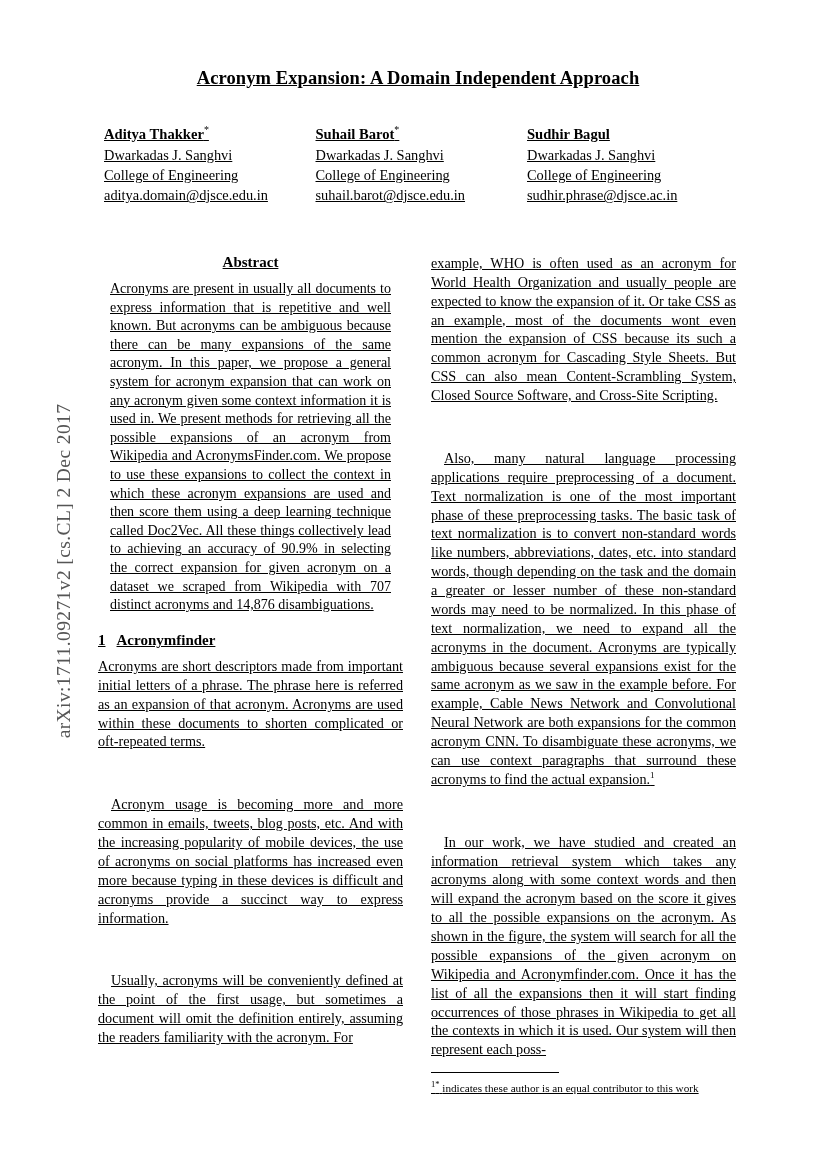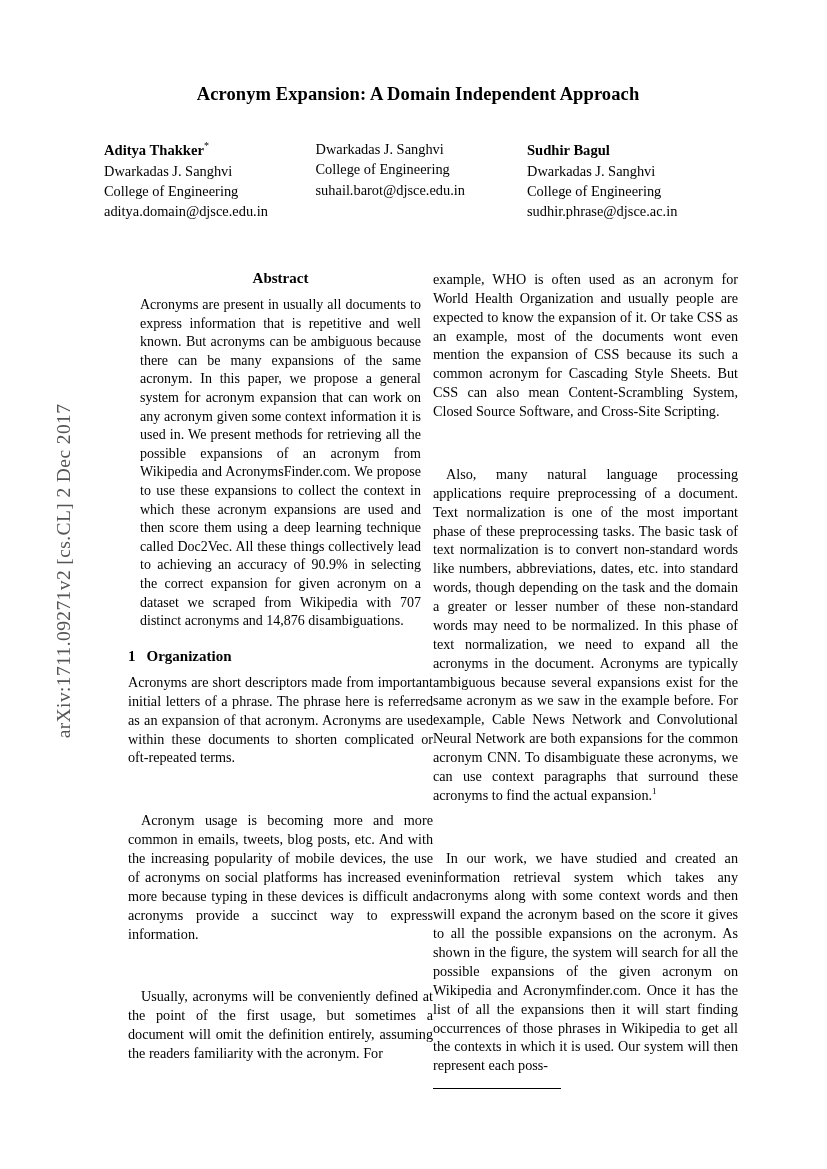--- a/index.html
+++ b/index.html
@@ -33,22 +33,23 @@
     font-size: 19.5px;
     letter-spacing: 0.4px;
     color: #555555;
     white-space: nowrap;
     text-align: center;
   }
 
   .content {
     position: absolute;
     left: 98px;
-    top: 84px;
+    top: 68px;
     width: 640px;
+    text-decoration: underline;
   }
 
   .title {
     text-align: center;
     font-size: 18.5px;
     font-weight: bold;
     letter-spacing: 0.1px;
     margin: 0 0 34px 0;
   }
 
@@ -68,22 +69,23 @@
   }
   .author-star {
     font-size: 10px;
     vertical-align: super;
     font-weight: normal;
   }
   .author-line { display: block; }
 
   .columns {
     display: flex;
-    justify-content: flex-end;
+    justify-content: flex-start;
     margin-top: 48px;
+    gap: 28px;
   }
   .col {
     width: 305px;
   }
 
   .abstract-head {
     text-align: center;
     font-weight: bold;
     font-size: 15px;
     margin: 0 0 9px 0;
@@ -145,20 +147,21 @@
     <div class="authors">
 
       <div class="author-block">
         <span class="author-line author-name"><span>Aditya Thakker</span><span class="author-star">*</span></span>
         <span class="author-line">Dwarkadas J. Sanghvi</span>
         <span class="author-line">College of Engineering</span>
         <span class="author-line">aditya.domain@djsce.edu.in</span>
       </div>
 
       <div class="author-block">
+        <span class="author-line author-name"><span>Suhail Barot</span><span class="author-star">*</span></span>
         <span class="author-line">Dwarkadas J. Sanghvi</span>
         <span class="author-line">College of Engineering</span>
         <span class="author-line">suhail.barot@djsce.edu.in</span>
       </div>
 
       <div class="author-block">
         <span class="author-line author-name"><span>Sudhir Bagul</span><span class="author-star"></span></span>
         <span class="author-line">Dwarkadas J. Sanghvi</span>
         <span class="author-line">College of Engineering</span>
         <span class="author-line">sudhir.phrase@djsce.ac.in</span>
@@ -169,35 +172,36 @@
     <div class="columns">
 
       <div class="col">
 
         <div class="abstract-head">Abstract</div>
         <div class="abstract-body">
           <p class="body">Acronyms are present in usually all documents to express information that is repetitive and well known. But acronyms can be ambiguous because there can be many expansions of the same acronym. In this paper, we propose a general system for acronym expansion that can work on any acronym given some context information it is used in. We present methods for retrieving all the possible expansions of an acronym from Wikipedia and AcronymsFinder.com. We propose to use these expansions to collect the context in which these acronym expansions are used and then score them using a deep learning technique called Doc2Vec. All these things collectively lead to achieving an accuracy of 90.9% in selecting the correct expansion for given acronym on a dataset we scraped from Wikipedia with 707 distinct acronyms and 14,876 disambiguations.</p>
         </div>
 
         <div class="section-head">
-          <span class="section-num">1</span><span>Organization</span>
+          <span class="section-num">1</span><span>Acronymfinder</span>
         </div>
 
         <p class="body">Acronyms are short descriptors made from important initial letters of a phrase. The phrase here is referred as an expansion of that acronym. Acronyms are used within these documents to shorten complicated or oft-repeated terms.</p>
         <p class="body indent">Acronym usage is becoming more and more common in emails, tweets, blog posts, etc. And with the increasing popularity of mobile devices, the use of acronyms on social platforms has increased even more because typing in these devices is difficult and acronyms provide a succinct way to express information.</p>
         <p class="body indent">Usually, acronyms will be conveniently defined at the point of the first usage, but sometimes a document will omit the definition entirely, assuming the readers familiarity with the acronym. For</p>
 
       </div>
 
       <div class="col">
 
         <p class="body">example, WHO is often used as an acronym for World Health Organization and usually people are expected to know the expansion of it. Or take CSS as an example, most of the documents wont even mention the expansion of CSS because its such a common acronym for Cascading Style Sheets. But CSS can also mean Content-Scrambling System, Closed Source Software, and Cross-Site Scripting.</p>
         <p class="body indent"><span>Also, many natural language processing applications require preprocessing of a document. Text normalization is one of the most important phase of these preprocessing tasks. The basic task of text normalization is to convert non-standard words like numbers, abbreviations, dates, etc. into standard words, though depending on the task and the domain a greater or lesser number of these non-standard words may need to be normalized. In this phase of text normalization, we need to expand all the acronyms in the document. Acronyms are typically ambiguous because several expansions exist for the same acronym as we saw in the example before. For example, Cable News Network and Convolutional Neural Network are both expansions for the common acronym CNN. To disambiguate these acronyms, we can use context paragraphs that surround these acronyms to find the actual expansion.</span><span class="sup">1</span></p>
         <p class="body indent">In our work, we have studied and created an information retrieval system which takes any acronyms along with some context words and then will expand the acronym based on the score it gives to all the possible expansions on the acronym. As shown in the figure, the system will search for all the possible expansions of the given acronym on Wikipedia and Acronymfinder.com. Once it has the list of all the expansions then it will start finding occurrences of those phrases in Wikipedia to get all the contexts in which it is used. Our system will then represent each poss-</p>
 
         <div class="footnote-rule"></div>
+        <p class="footnote"><span class="fn-mark">1</span><span class="fn-mark">*</span> <span>indicates these author is an equal contributor to this work</span></p>
 
       </div>
 
     </div>
 
   </div>
 </div>
 
 </body></html>

